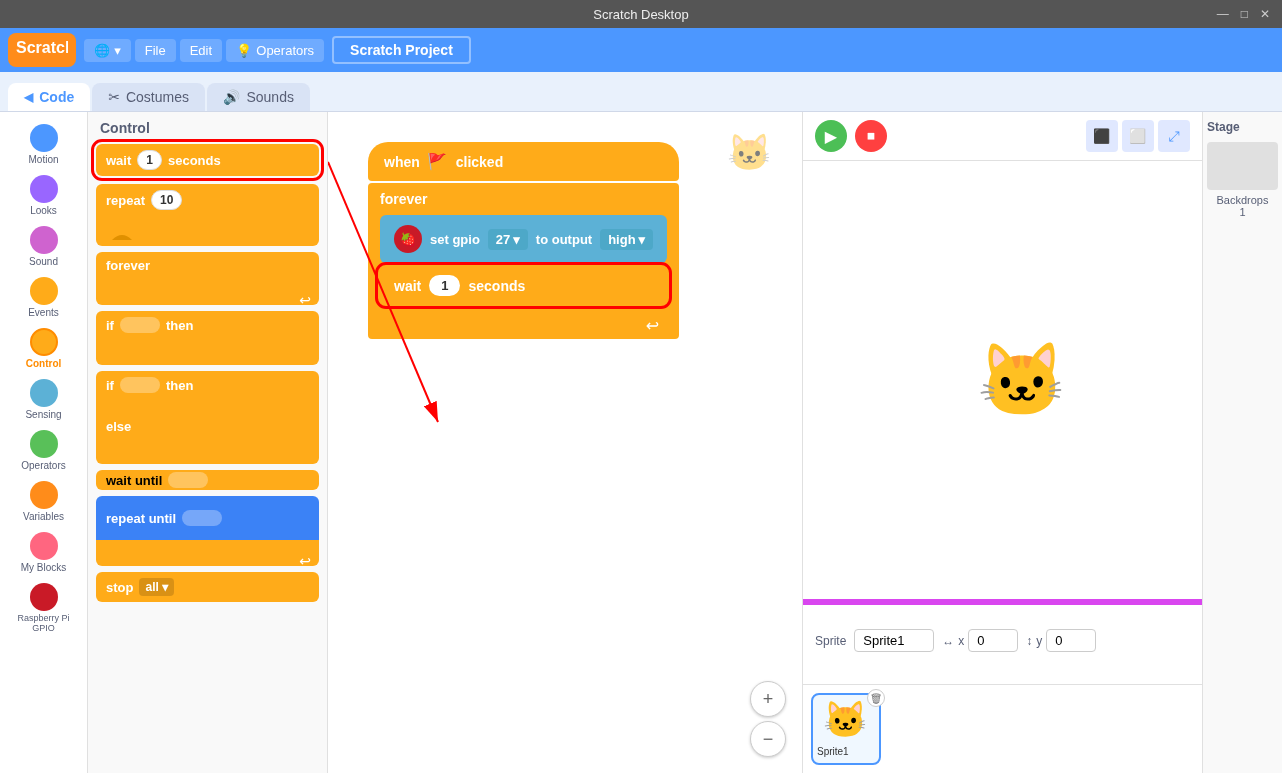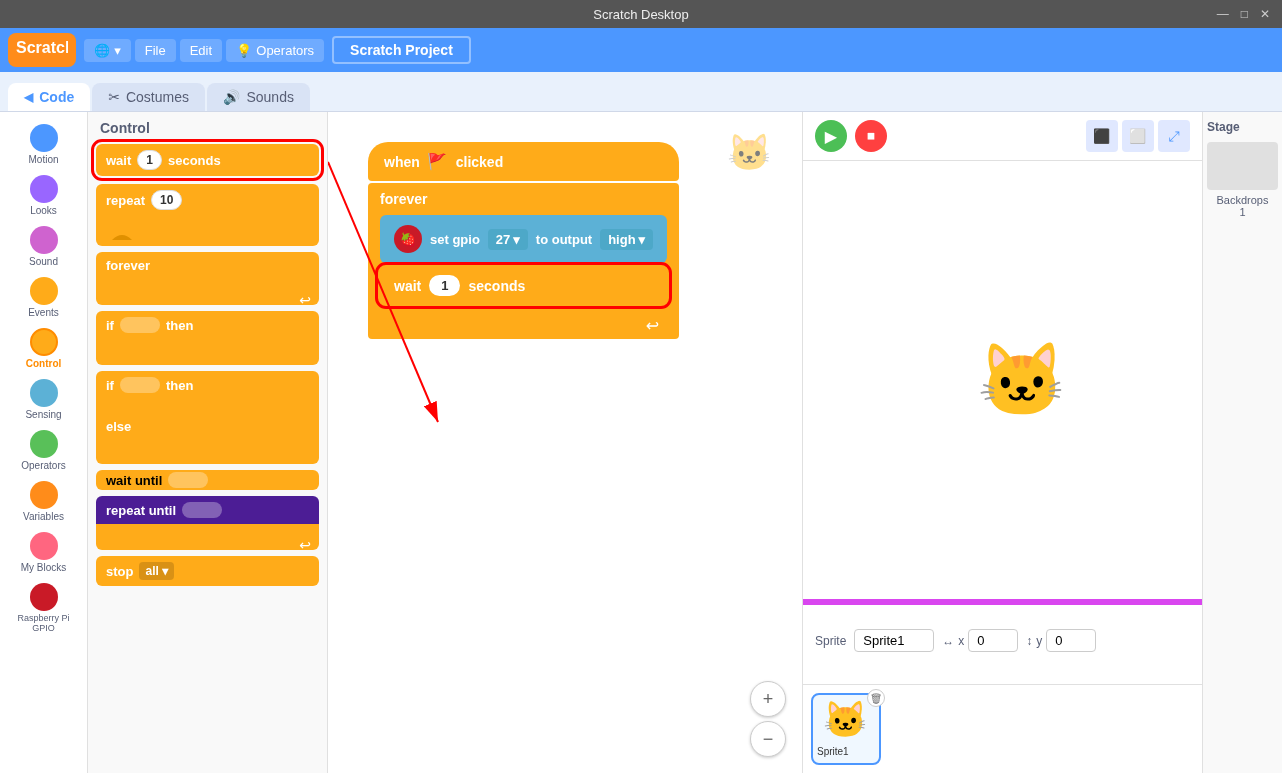--- a/index.html
+++ b/index.html
@@ -550,21 +550,21 @@
     </div>
 
     <div style="margin-bottom:6px;">
       <div style="background:#ffab19; border-radius:6px; padding:2px 10px; color:#000000; font-size:13px; font-weight:bold; display:flex; align-items:center; gap:6px;">
         <span>wait until</span>
         <span style="display:inline-block; width:40px; height:16px; background:rgba(255,255,255,0.3); border-radius:10px;"></span>
       </div>
     </div>
 
     <div style="margin-bottom:6px;">
-      <div style="background:#4c1d95; border-radius:6px 6px 0 0; padding:6px 10px; color:white; font-size:13px; font-weight:bold; display:flex; align-items:center; gap:6px;">
+      <div style="background:#3b82f6; border-radius:6px 6px 0 0; padding:14px 10px; color:white; font-size:13px; font-weight:bold; display:flex; align-items:center; gap:6px;">
         <span>repeat until</span>
         <span style="display:inline-block; width:40px; height:16px; background:rgba(255,255,255,0.3); border-radius:10px;"></span>
       </div>
       <div style="background:#ffab19; height:16px;"></div>
       <div style="background:#ffab19; border-radius:0 0 6px 6px; height:10px; display:flex; align-items:center; justify-content:flex-end; padding-right:8px;">
         <span style="color:white; font-size:14px;">↩</span>
       </div>
     </div>
 
     <div style="margin-bottom:6px;">

